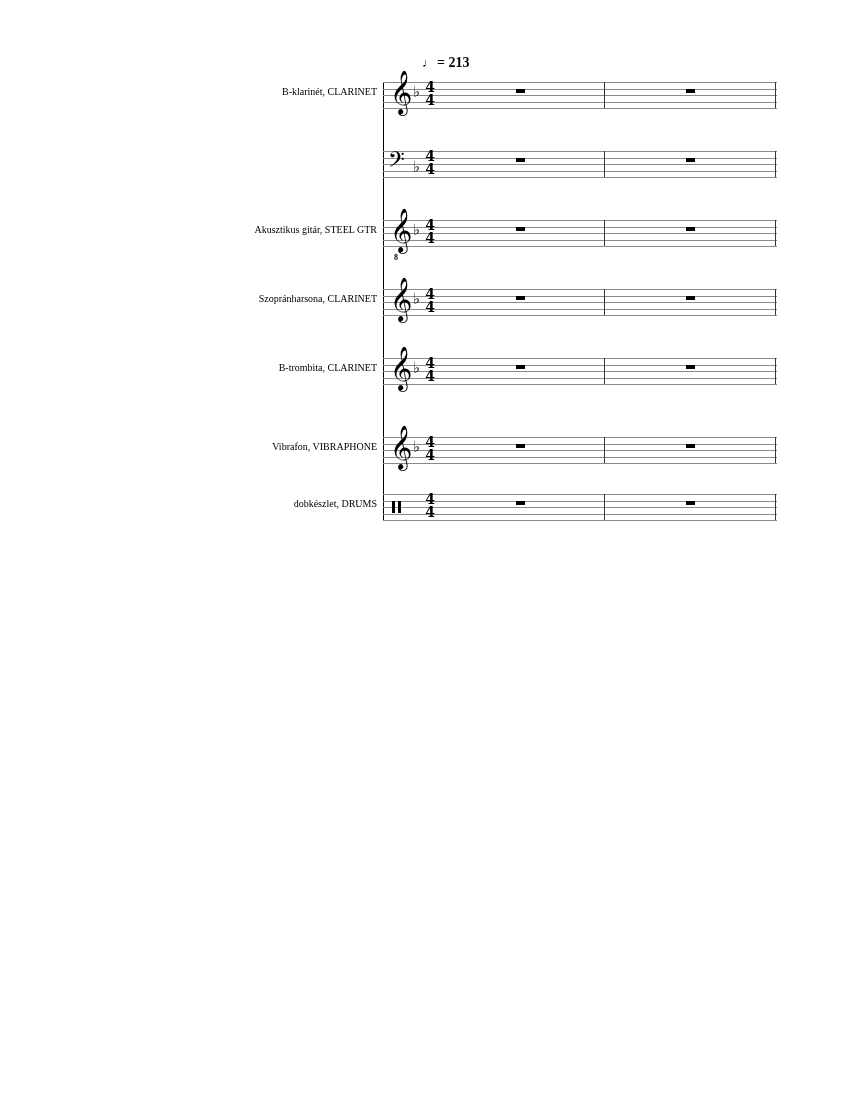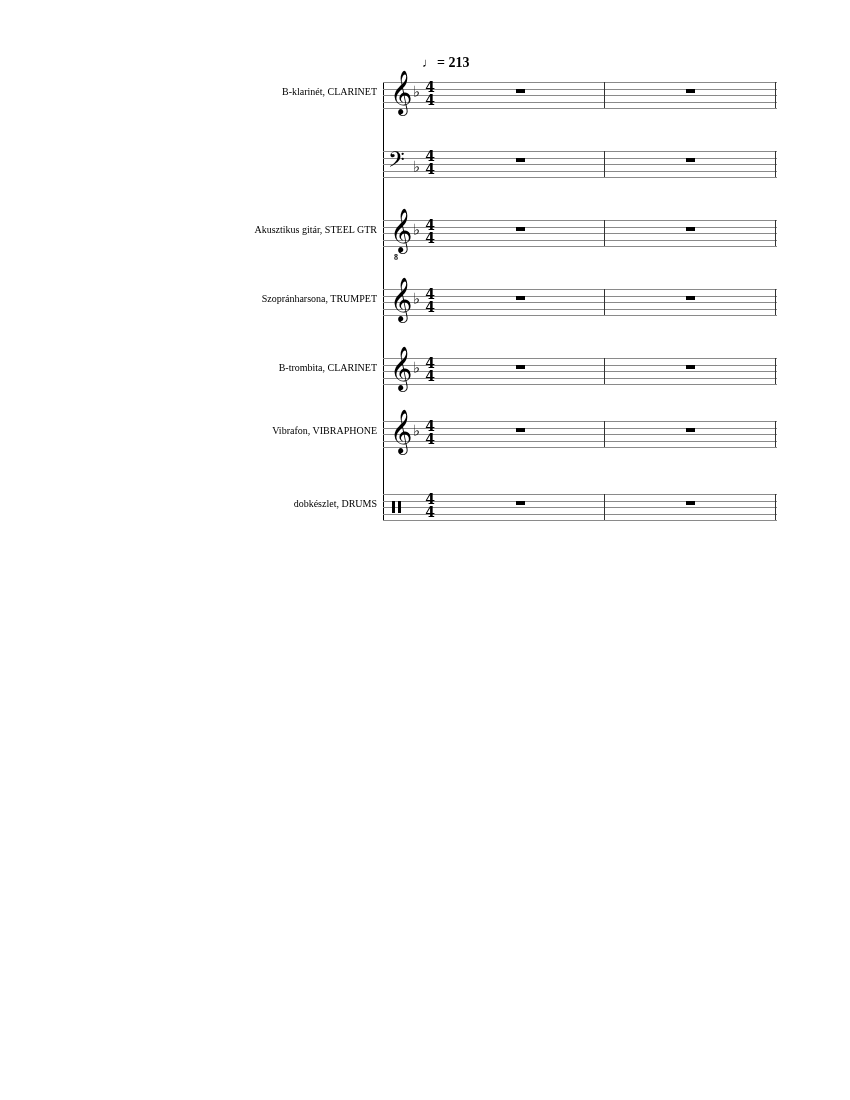--- a/index.html
+++ b/index.html
@@ -208,21 +208,21 @@
         <div>4</div>
       </div>
       <div class="rest" style="left:133px"></div>
       <div class="barline" style="left:221px"></div>
       <div class="rest" style="left:303px"></div>
       <div class="barline" style="left:392px"></div>
     </div>
   </div>
 
   <div class="staff-row" style="top:289px;">
-    <div class="instrument-label">Szopránharsona, TRUMPET</div>
+    <div class="instrument-label">Szopránharsona, CLARINET</div>
     <div class="staff">
       <div class="staff-line" style="top:0px"></div>
       <div class="staff-line" style="top:6.5px"></div>
       <div class="staff-line" style="top:13px"></div>
       <div class="staff-line" style="top:19.5px"></div>
       <div class="staff-line" style="top:26px"></div>
       <span class="clef clef-treble">𝄞</span>
       <span class="flat">♭</span>
       <div class="timesig">
         <div>4</div>
@@ -249,21 +249,21 @@
         <div>4</div>
         <div>4</div>
       </div>
       <div class="rest" style="left:133px"></div>
       <div class="barline" style="left:221px"></div>
       <div class="rest" style="left:303px"></div>
       <div class="barline" style="left:392px"></div>
     </div>
   </div>
 
-  <div class="staff-row" style="top:421px;">
+  <div class="staff-row" style="top:437px;">
     <div class="instrument-label">Vibrafon, VIBRAPHONE</div>
     <div class="staff">
       <div class="staff-line" style="top:0px"></div>
       <div class="staff-line" style="top:6.5px"></div>
       <div class="staff-line" style="top:13px"></div>
       <div class="staff-line" style="top:19.5px"></div>
       <div class="staff-line" style="top:26px"></div>
       <span class="clef clef-treble">𝄞</span>
       <span class="flat">♭</span>
       <div class="timesig">

